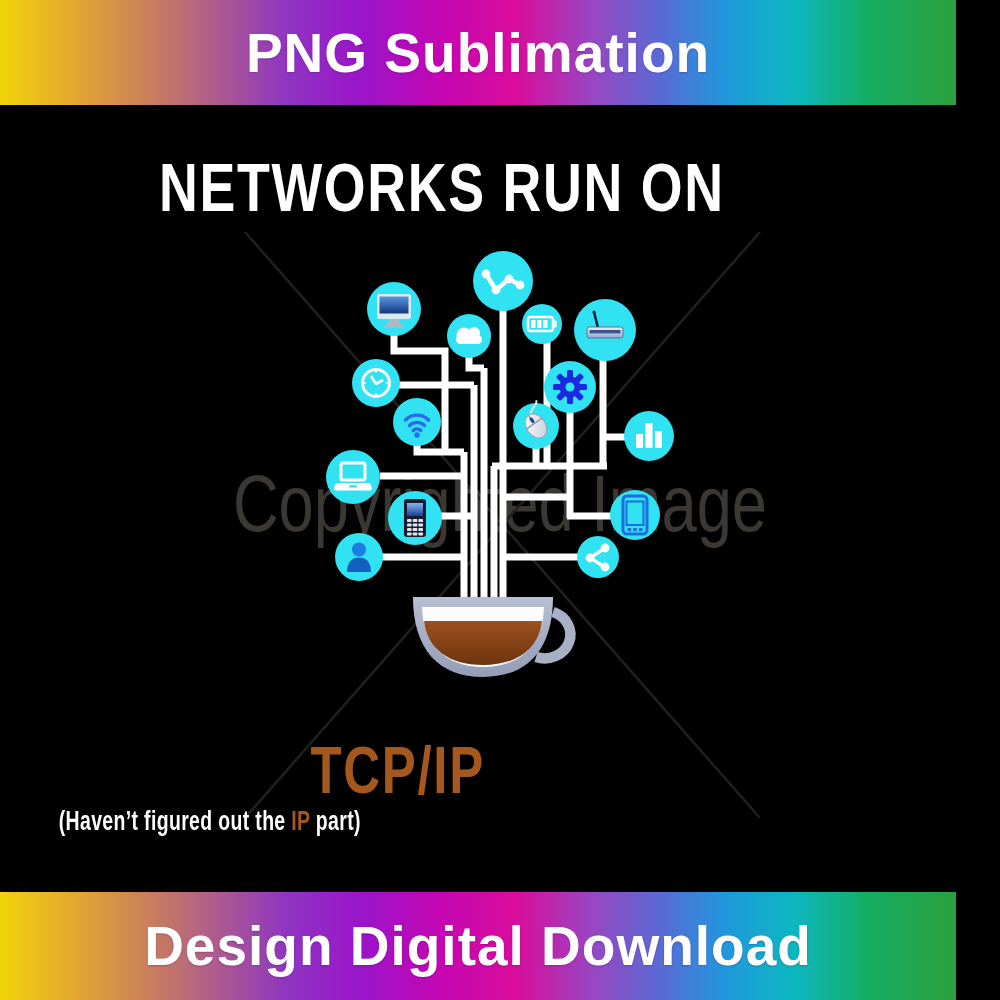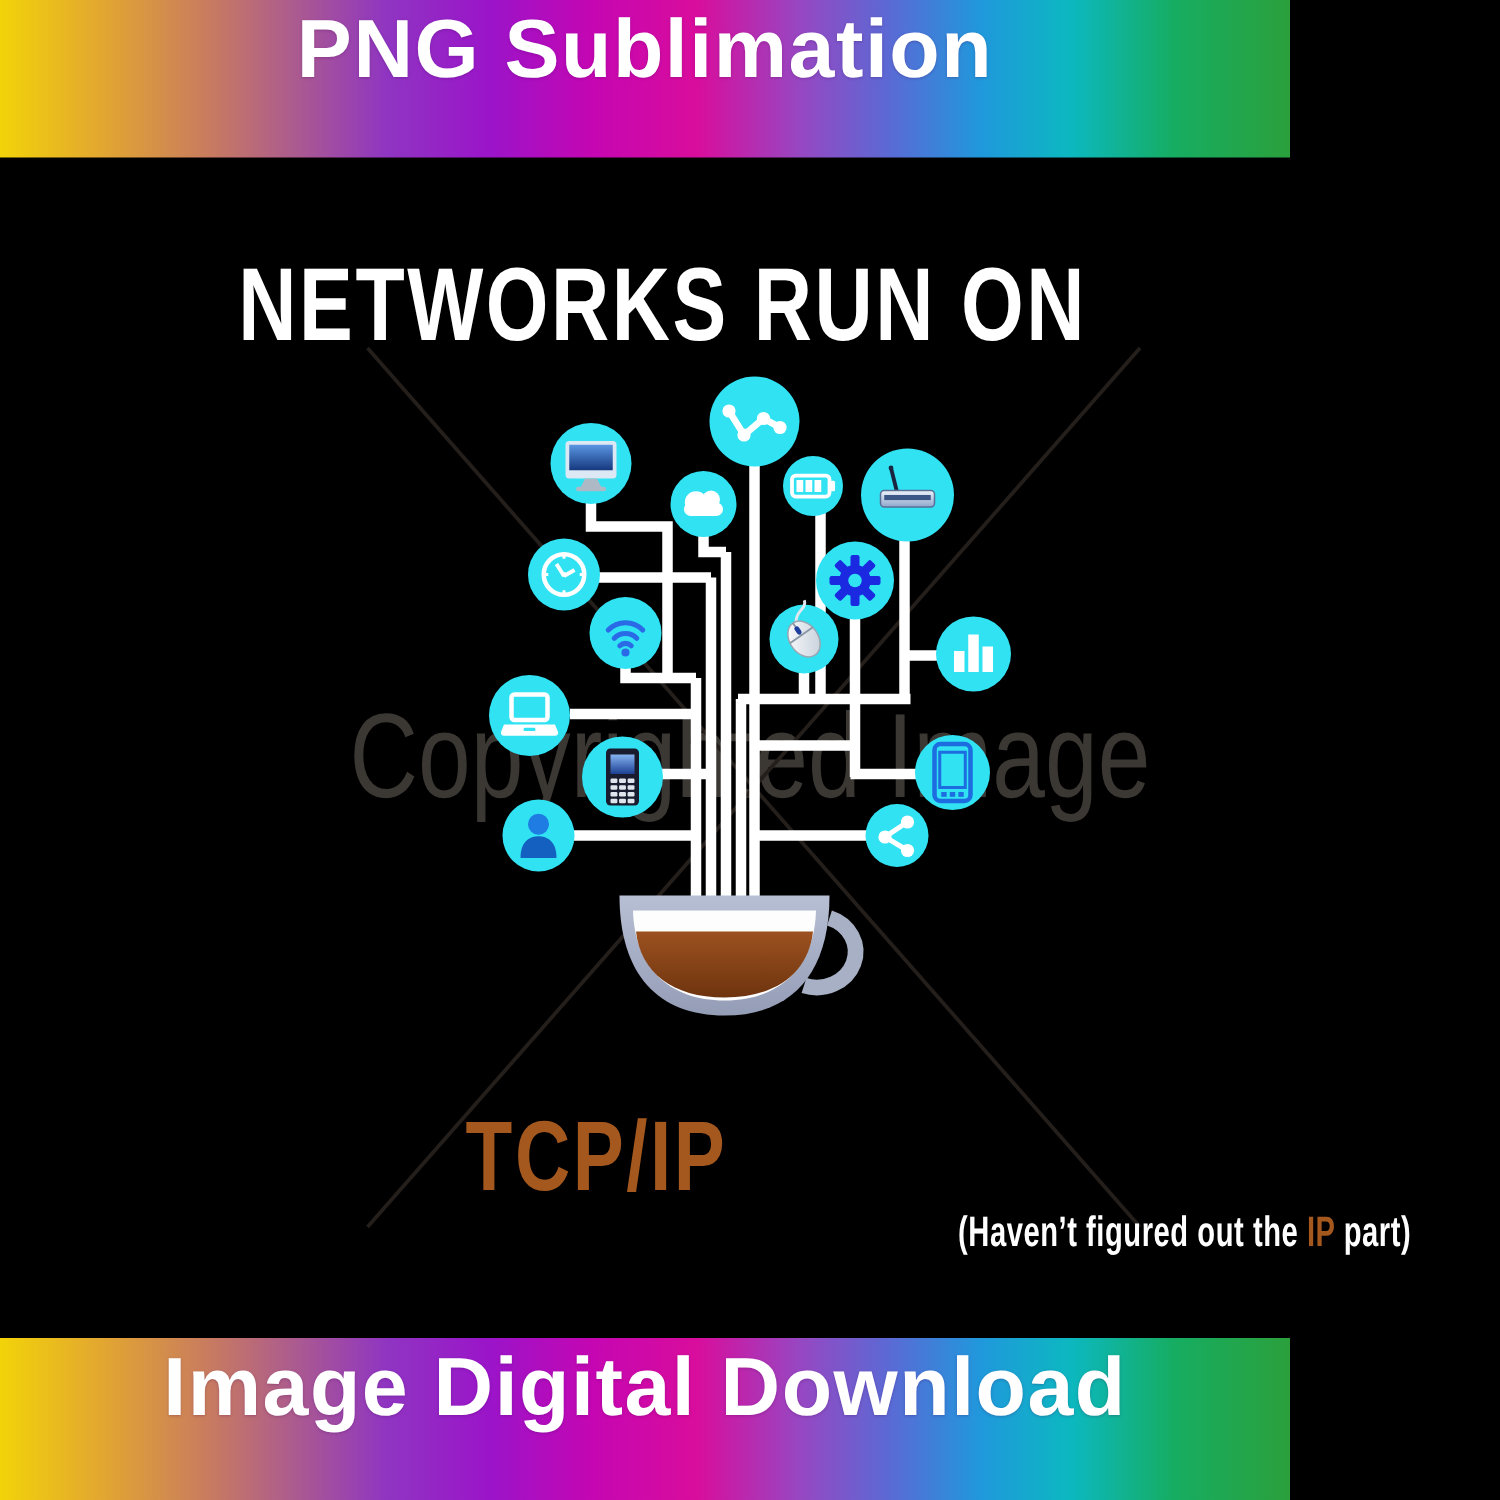--- a/index.html
+++ b/index.html
@@ -1,40 +1,40 @@
 <!DOCTYPE html>
 <html><head>
 <meta charset="utf-8">
 <style>
   html,body{margin:0;padding:0;background:#111;}
   .poster{position:relative;width:1000px;height:1000px;background:#000;overflow:hidden;
           font-family:"Liberation Sans",sans-serif;}
-  .band{position:absolute;left:0;width:860px;display:flex;justify-content:center;
+  .band{position:absolute;left:0;width:956px;display:flex;align-items:center;justify-content:center;
         background:linear-gradient(90deg,#f2d309 0%,#e2a631 8%,#c97c5e 16%,#ab5a90 23%,
         #8f35c2 30%,#9b14c9 38%,#c506b2 46%,#d90d9c 54%,#9747c2 62%,#5a6ad5 69%,
         #2098dc 76%,#0cb8c0 83%,#16ad62 91%,#2ba03c 100%);}
   .band.top{top:0;height:105px;}
   .band.bottom{top:892px;height:108px;}
   .band-text{color:#fff;font-size:55px;font-weight:800;letter-spacing:1px;
              text-shadow:0 1px 2px rgba(60,0,80,.25);}
-  .title{position:absolute;top:166px;left:0;width:883px;text-align:center;z-index:3;}
+  .title{position:absolute;top:150px;left:0;width:883px;text-align:center;z-index:3;}
   .title span{display:inline-block;color:#fff;font-size:64px;font-weight:800;letter-spacing:2px;
               transform:scale(.84,1.08);white-space:nowrap;}
   .watermark{position:absolute;top:458px;left:0;width:1000px;text-align:center;z-index:1;}
   .watermark span{display:inline-block;color:#3b3733;font-size:80px;font-weight:400;
                   transform:scaleX(.79);white-space:nowrap;}
   .tree-svg{position:absolute;left:0;top:0;width:1000px;height:1000px;z-index:2;}
   .protocol-line{position:absolute;top:684px;left:0;width:1000px;text-align:center;z-index:3;white-space:nowrap;}
   .protocol-line .inner{display:inline-block;transform:scale(.82,1.06);font-size:44px;font-weight:800;
                         color:#fff;letter-spacing:1px;white-space:nowrap;}
   .accent{color:#a5581e;}
   .tcpip-line{position:absolute;top:736px;left:0;width:796px;text-align:center;z-index:3;}
   .tcpip-line span{display:inline-block;transform:scale(.85,1.1);font-size:60px;font-weight:800;
                    color:#a5581e;letter-spacing:2px;}
-  .caption-line{position:absolute;top:806px;left:0;width:1000px;text-align:right;z-index:3;white-space:nowrap;}
+  .caption-line{position:absolute;top:806px;left:0;width:1000px;text-align:left;z-index:3;white-space:nowrap;}
   .caption-line .inner{display:inline-block;transform:scale(.72,1.05);font-size:27px;font-weight:700;
                        color:#fff;letter-spacing:.5px;white-space:nowrap;}
 </style>
 </head>
 <body>
 
 <div class="poster">
 
   <div class="band top">
     <div class="band-text">PNG Sublimation</div>
@@ -287,16 +287,16 @@
 
   <div class="tcpip-line">
     <span>TCP/IP</span>
   </div>
 
   <div class="caption-line">
     <span class="inner"><span>(Haven’t figured out the </span><span class="accent">IP</span><span> part)</span></span>
   </div>
 
   <div class="band bottom">
-    <div class="band-text">Image Digital Download</div>
+    <div class="band-text">Design Digital Download</div>
   </div>
 
 </div>
 
 </body></html>

